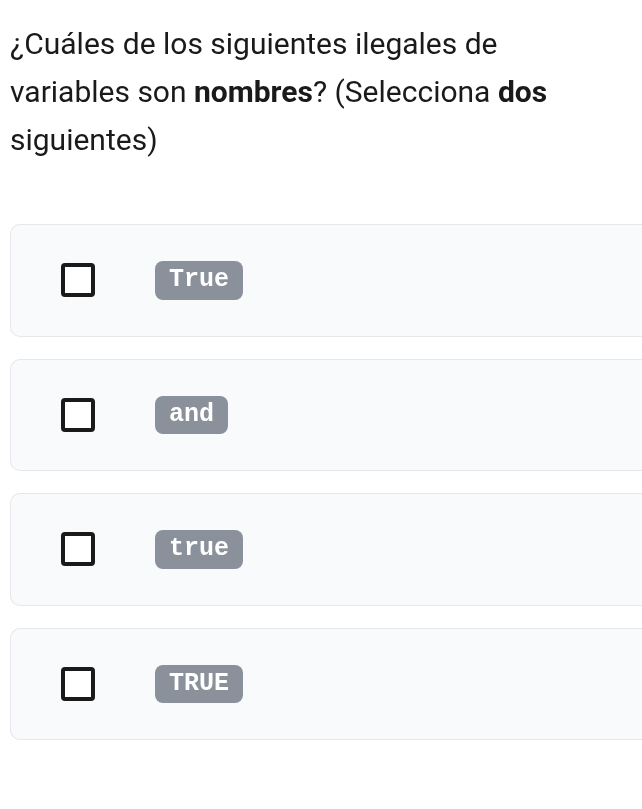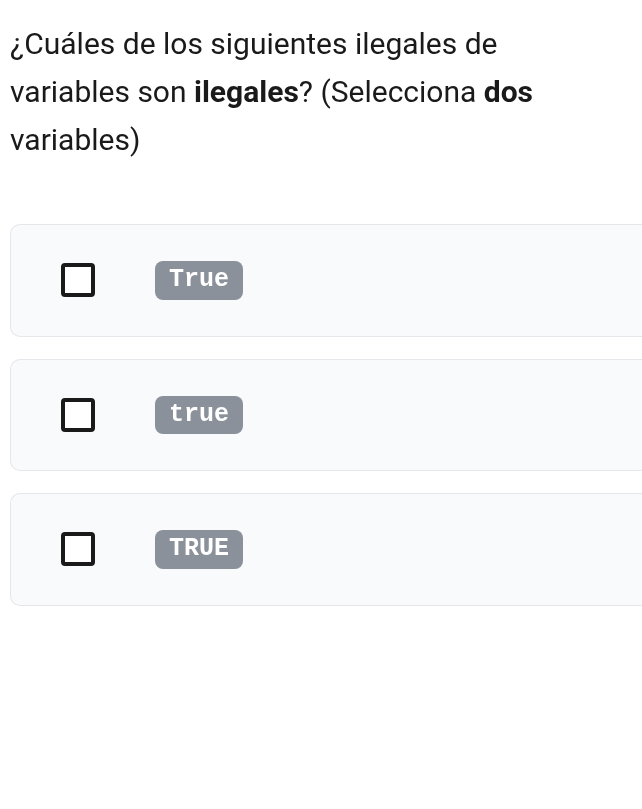--- a/index.html
+++ b/index.html
@@ -56,27 +56,31 @@
       font-weight: 600;
       padding: 3px 14px;
       border-radius: 8px;
       line-height: 1.3;
     }
   </style>
 </head>
 <body>
 
 <div class="question-text">
-  <span>¿Cuáles de los siguientes ilegales de variables son </span><span class="bold">ilegales</span><span>?  (Selecciona </span><span class="bold">dos</span><span> variables)</span>
+  <span>¿Cuáles de los siguientes ilegales de variables son </span><span class="bold">nombres</span><span>?  (Selecciona </span><span class="bold">dos</span><span> siguientes)</span>
 </div>
 
 <div class="options-container">
   <div class="option-card">
     <div class="checkbox"></div>
     <span class="code-badge">True</span>
+  </div>
+  <div class="option-card">
+    <div class="checkbox"></div>
+    <span class="code-badge">and</span>
   </div>
   <div class="option-card">
     <div class="checkbox"></div>
     <span class="code-badge">true</span>
   </div>
   <div class="option-card">
     <div class="checkbox"></div>
     <span class="code-badge">TRUE</span>
   </div>
 </div>

